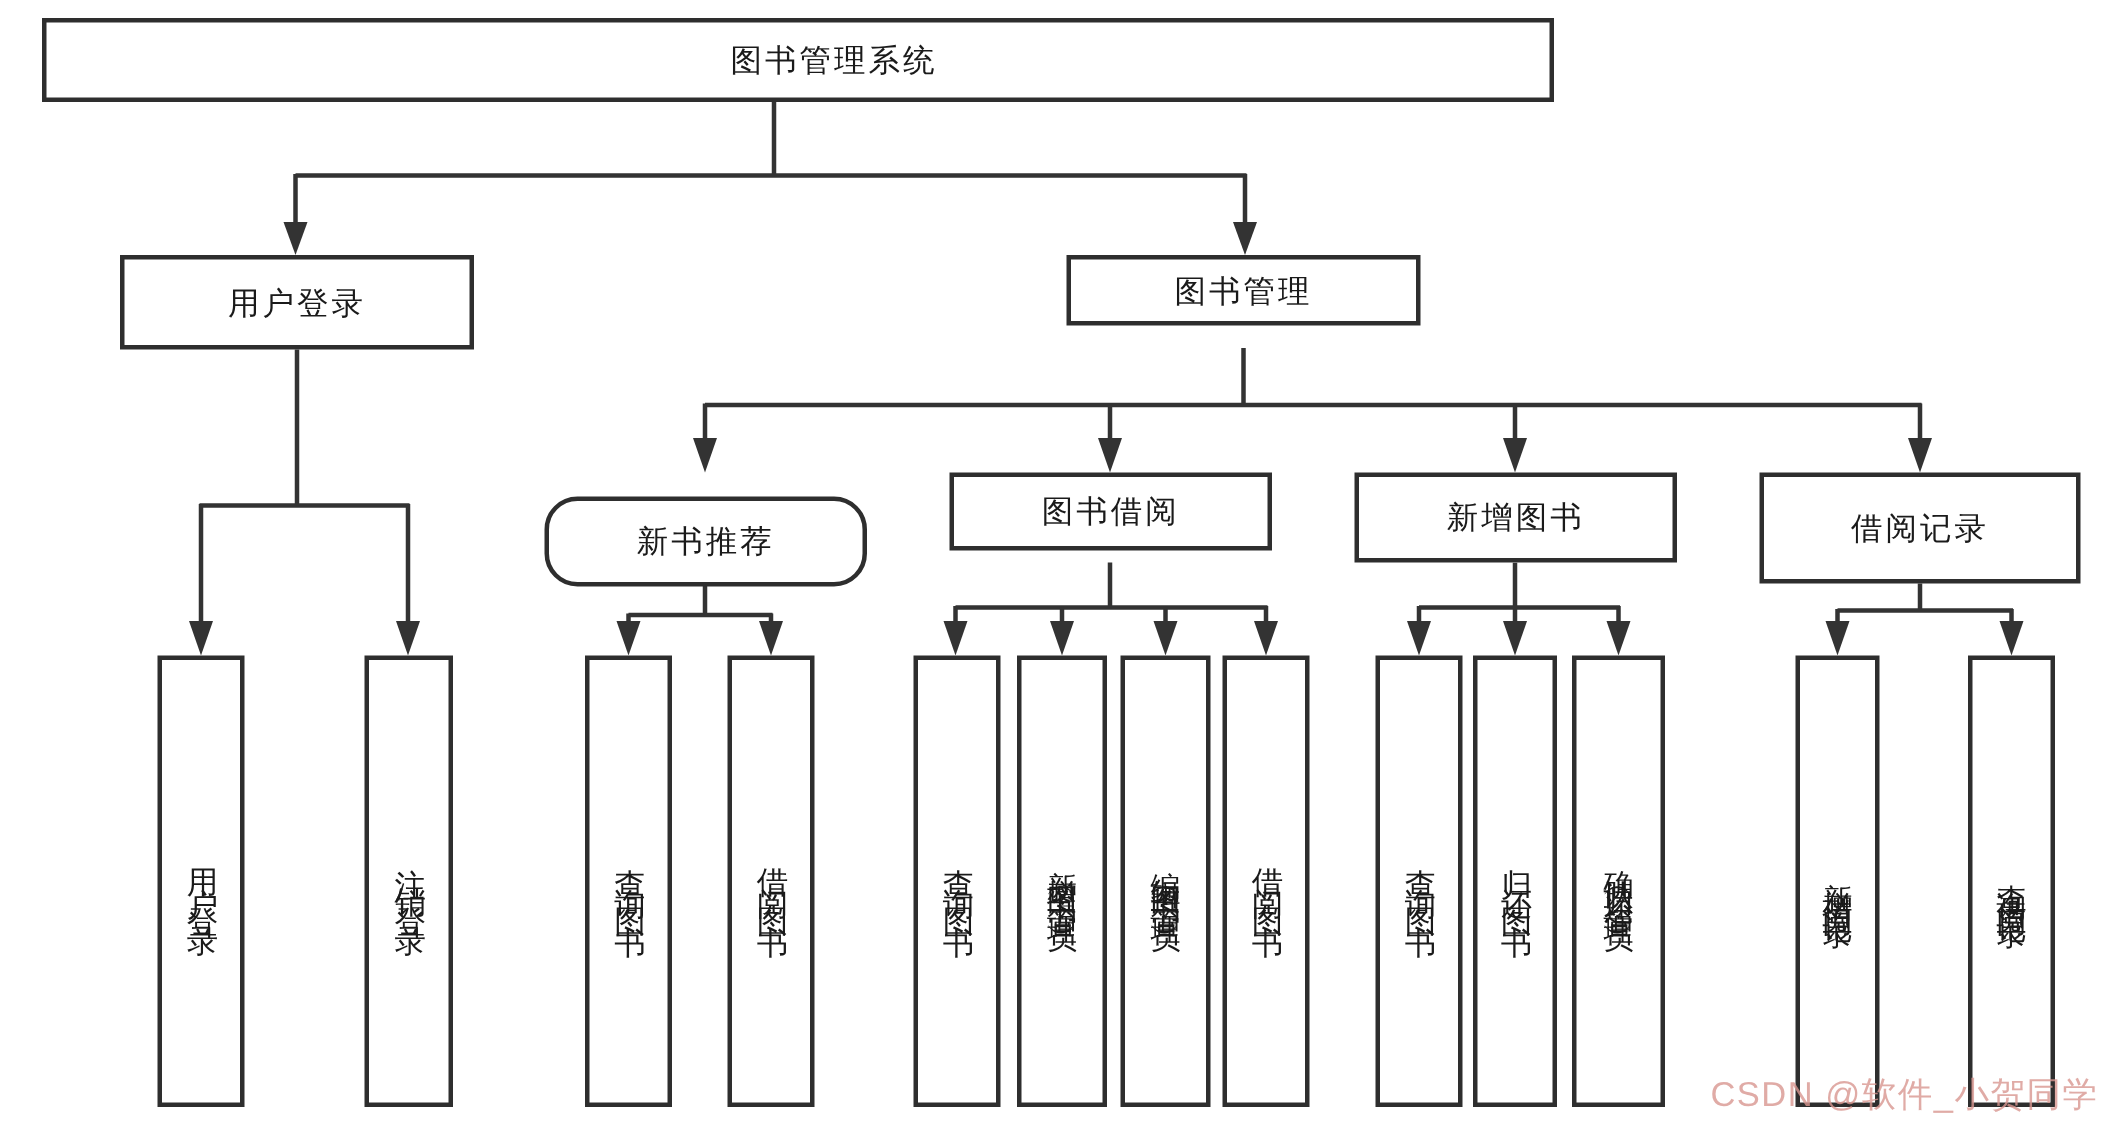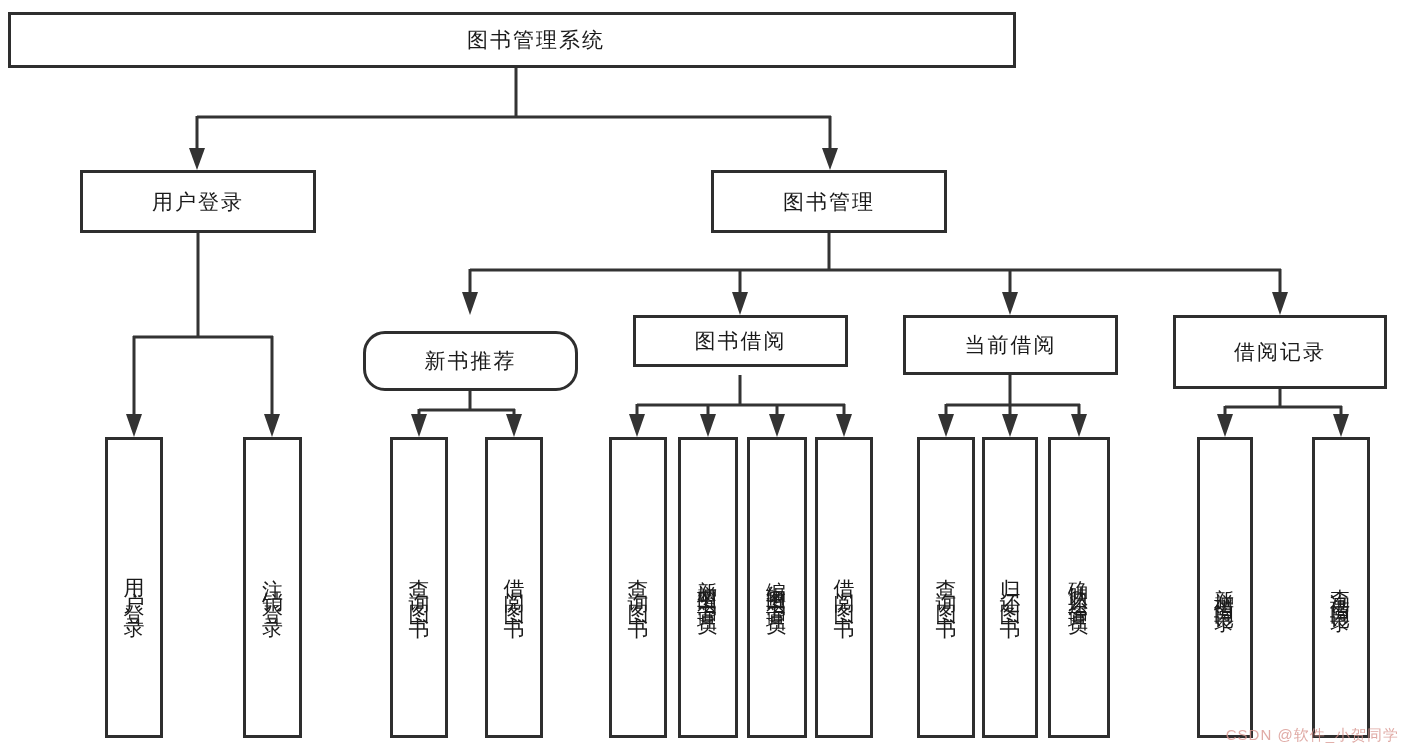--- a/index.html
+++ b/index.html
@@ -37,23 +37,23 @@
     writing-mode: vertical-rl;
     text-orientation: mixed;
     font-size: 21px;
     letter-spacing: 13px;
     top: 437px;
     height: 301px;
   }
   .v-box.long { letter-spacing: 5px; font-size: 20px; }
 
   
-  #node-root            { left: 8px;   top: 12px;  width: 1008px; height: 56px; padding-left: 48px; }
+  #node-root            { left: 28px;   top: 12px;  width: 1008px; height: 56px; padding-left: 48px; }
   #node-user-login      { left: 80px;   top: 170px; width: 236px;  height: 63px; }
-  #node-book-mgmt       { left: 711px;  top: 170px; width: 236px;  height: 63px; }
+  #node-book-mgmt       { left: 711px;  top: 170px; width: 236px;  height: 47px; }
   #node-new-book        { left: 363px;  top: 331px; width: 215px;  height: 60px; border-radius: 22px; }
   #node-book-borrow     { left: 633px;  top: 315px; width: 215px;  height: 52px; }
   #node-current-borrow  { left: 903px;  top: 315px; width: 215px;  height: 60px; }
   #node-borrow-record   { left: 1173px; top: 315px; width: 214px;  height: 74px; }
 
   #leaf-a1 { left: 105px;  width: 58px; }
   #leaf-a2 { left: 243px;  width: 59px; }
   #leaf-b1 { left: 390px;  width: 58px; }
   #leaf-b2 { left: 485px;  width: 58px; }
   #leaf-c1 { left: 609px;  width: 58px; }
@@ -63,21 +63,21 @@
   #leaf-d1 { left: 917px;  width: 58px; }
   #leaf-d2 { left: 982px;  width: 56px; }
   #leaf-d3 { left: 1048px; width: 62px; }
   #leaf-e1 { left: 1197px; width: 56px; }
   #leaf-e2 { left: 1312px; width: 58px; }
 
   .watermark {
     position: absolute;
     right: 6px;
     bottom: 2px;
-    font-size: 15px;
+    font-size: 23px;
     color: rgba(216, 150, 144, 0.8);
     z-index: 3;
     white-space: nowrap;
     letter-spacing: 1px;
     text-align: right;
   }
 </style>
 </head>
 <body>
 
@@ -134,21 +134,21 @@
     <span>图书管理</span>
   </div>
 
   <div class="box h-box" id="node-new-book">
     <span>新书推荐</span>
   </div>
   <div class="box h-box" id="node-book-borrow">
     <span>图书借阅</span>
   </div>
   <div class="box h-box" id="node-current-borrow">
-    <span>当前借阅</span>
+    <span>新增图书</span>
   </div>
   <div class="box h-box" id="node-borrow-record">
     <span>借阅记录</span>
   </div>
 
   <div class="box v-box" id="leaf-a1">
     <span>用户登录</span>
   </div>
   <div class="box v-box" id="leaf-a2">
     <span>注销登录</span>

